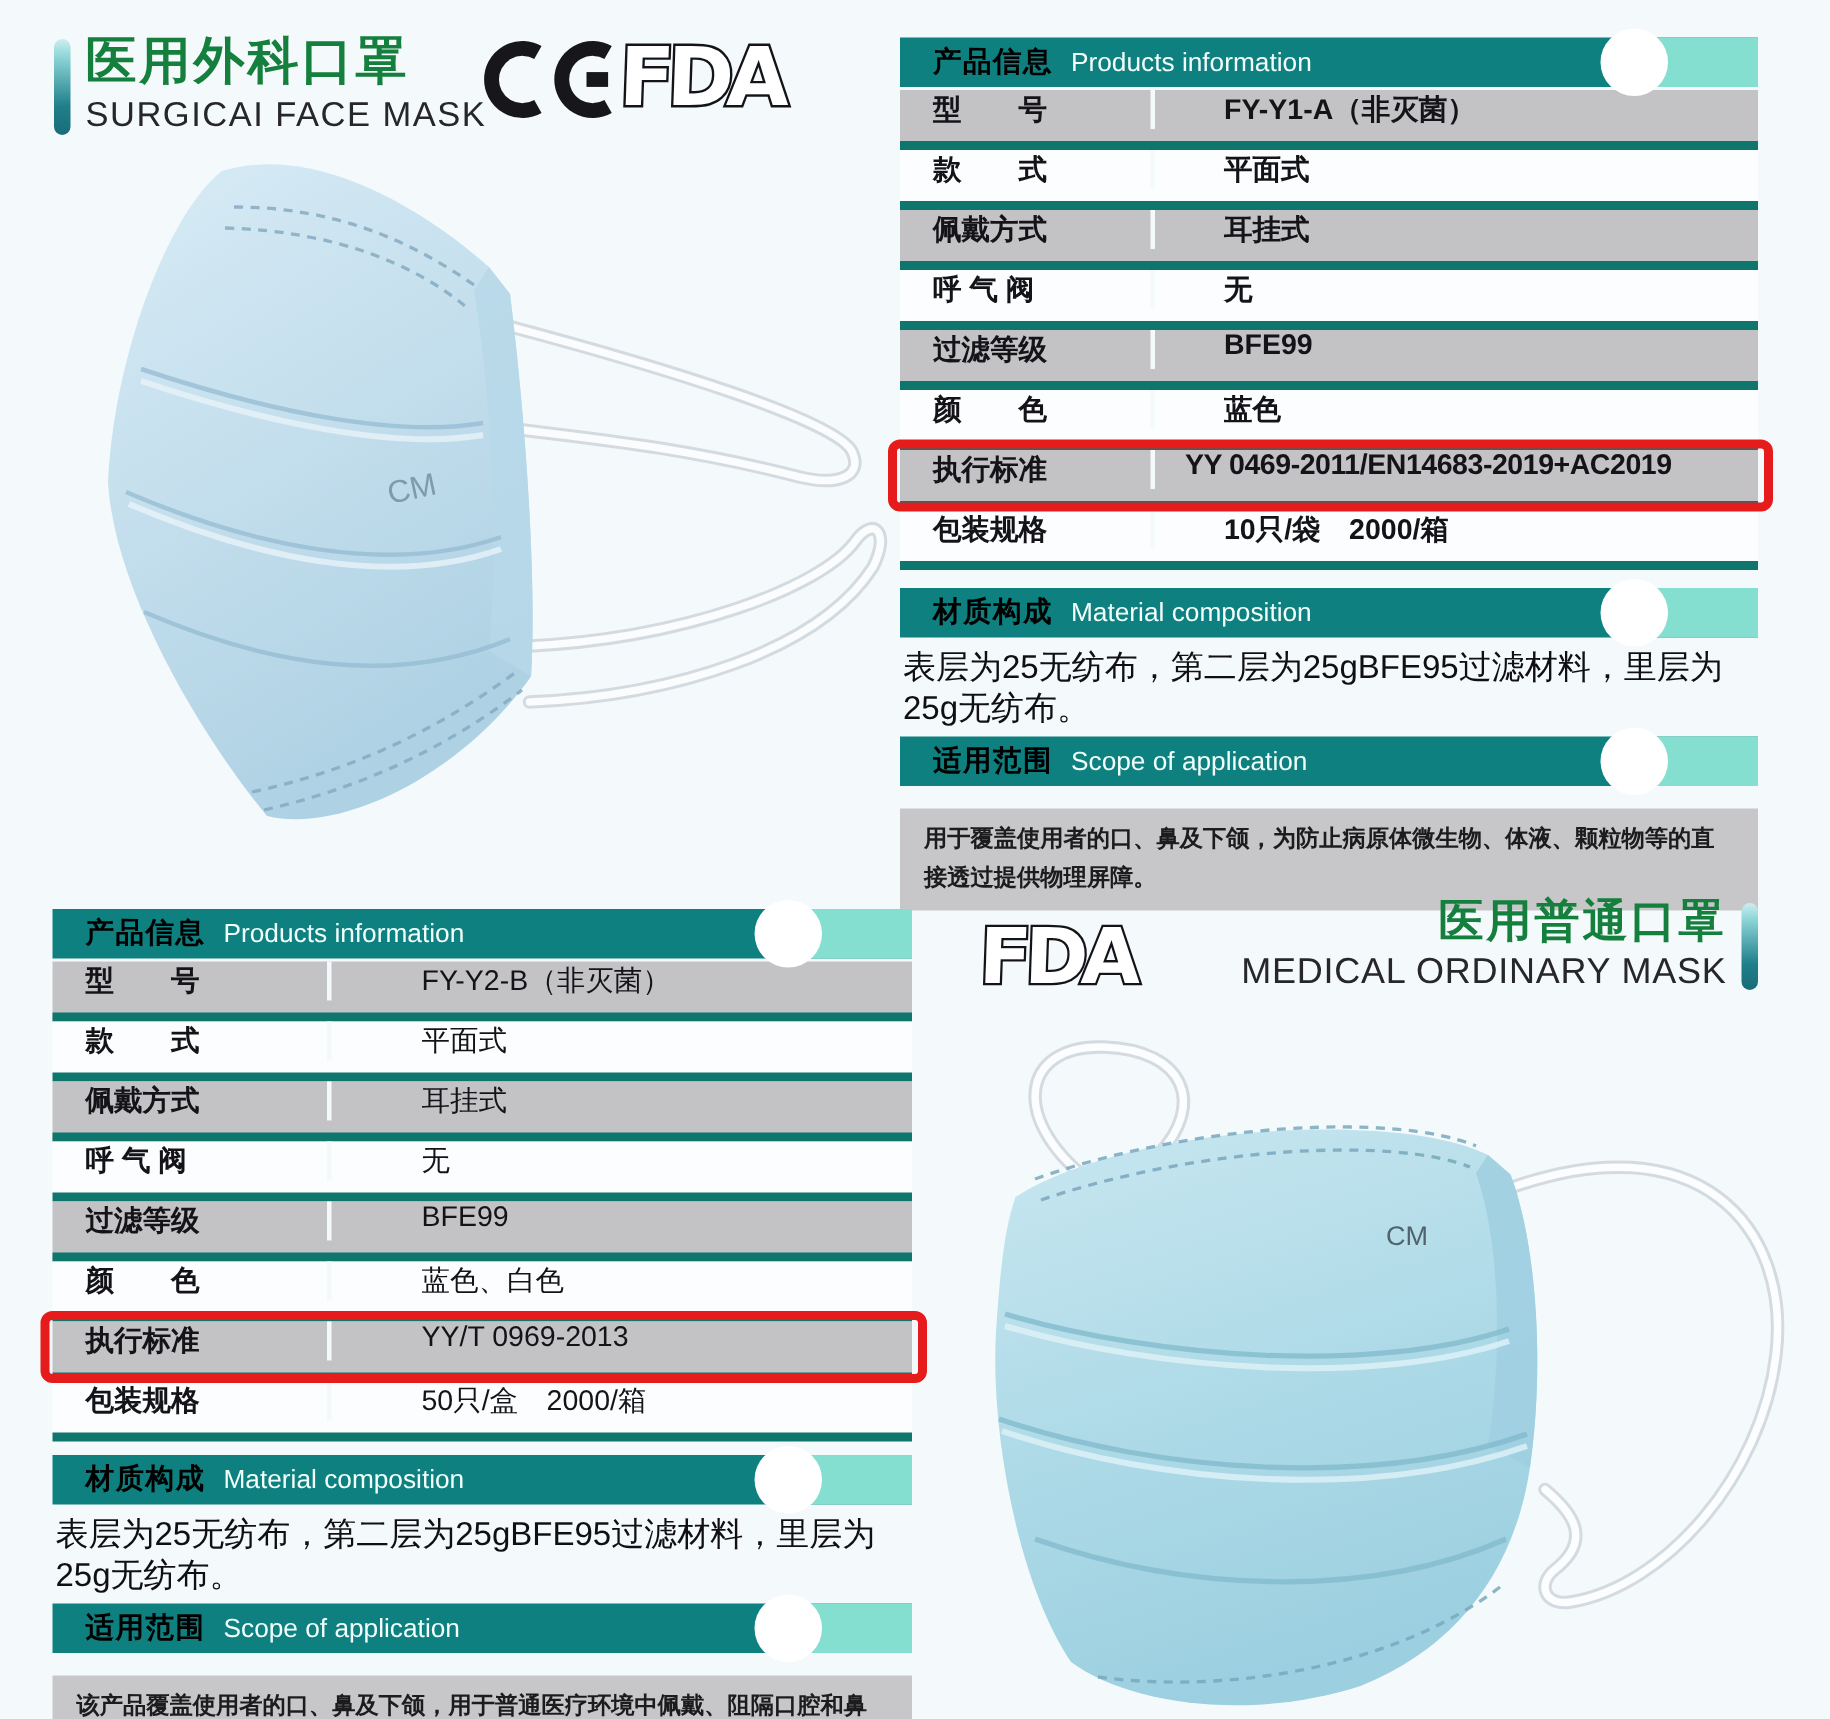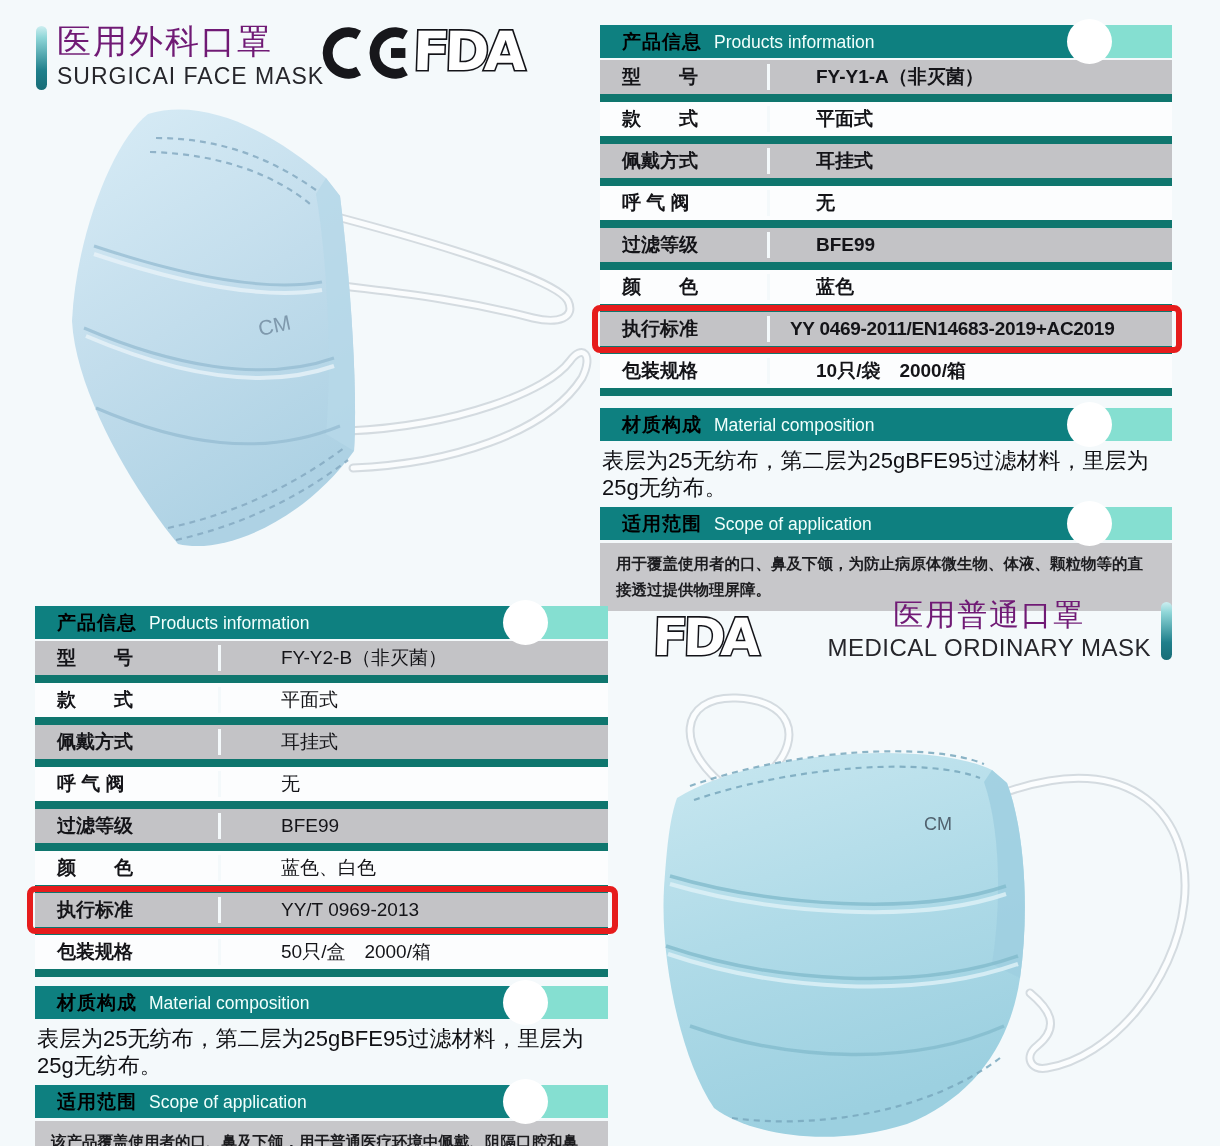--- a/index.html
+++ b/index.html
@@ -5,63 +5,63 @@
   html,body{margin:0;padding:0;}
   body{font-family:"Liberation Sans","DejaVu Sans",sans-serif;}
   .page{position:relative;width:1220px;height:1146px;background:#f4f9fb;overflow:hidden;}
 
   
   .title-block{position:absolute;display:flex;align-items:flex-start;}
   .accent-bar{width:11px;height:64px;border-radius:6px;
     background:linear-gradient(180deg,#cdeef0 0%,#8fd6d8 18%,#1f7f8b 70%,#186d77 100%);}
   .tb-left{left:36px;top:22px;}
   .tb-left .accent-bar{margin-right:10px;margin-top:4px;}
-  .title-cn{font-size:34px;font-weight:normal;color:#701a75;letter-spacing:2px;line-height:38px;}
+  .title-cn{font-size:34px;font-weight:bold;color:#15803d;letter-spacing:2px;line-height:38px;}
   .title-en{font-size:23px;color:#26262b;letter-spacing:1px;line-height:28px;margin-top:2px;}
-  .tb-right{right:48px;top:598px;text-align:center;}
+  .tb-right{right:48px;top:598px;text-align:right;}
   .tb-right .accent-bar{margin-left:10px;margin-top:4px;height:58px;}
   .tb-right .title-cn{font-size:30px;line-height:34px;}
   .tb-right .title-en{font-size:24px;letter-spacing:0.5px;}
 
   .logo{position:absolute;}
   .logo svg{display:block;}
 
   
   .panel{position:absolute;}
   .panel-a{left:600px;top:25px;width:572px;}
   .panel-b{left:35px;top:606px;width:573px;}
 
   .sec-head{position:relative;height:33px;background:#0e8080;overflow:visible;}
   .sec-mint{position:absolute;right:0;top:0;bottom:0;width:14.5%;background:#85dfd1;}
   .sec-circle{position:absolute;right:calc(14.5% - 23px);top:-6px;width:45px;height:45px;
     border-radius:50%;background:#ffffff;z-index:2;}
   .sec-cn{font-size:19px;font-weight:bold;color:#000000;line-height:33px;padding-left:22px;letter-spacing:1px;}
   .sec-en{font-size:17.5px;color:#f2fffc;line-height:33px;margin-left:12px;}
 
   .rows{margin-top:2px;}
-  .t-row{display:flex;height:34px;align-items:center;border-bottom:8px solid #0f766e;position:relative;}
+  .t-row{display:flex;height:34px;align-items:flex-start;border-bottom:6px solid #0f766e;position:relative;}
   .t-row.gray{background:#c3c3c6;}
   .t-row.white{background:#fcfdfe;}
   .t-label{display:flex;align-items:center;padding-left:22px;font-size:19px;font-weight:bold;
     color:#141418;border-right:3px solid #f4f9fb;box-sizing:border-box;}
   .panel-a .t-label{width:170px;}
   .panel-b .t-label{width:186px;}
   .t-value{display:flex;align-items:center;font-size:19px;font-weight:500;color:#141418;flex:1;}
   .panel-a .t-value{padding-left:46px;font-weight:bold;}
   .panel-b .t-value{padding-left:60px;}
   .t-row.hl{z-index:5;}
   .panel-a .t-row.hl .t-value{padding-left:20px;letter-spacing:-0.3px;}
   .t-row.hl::after{content:"";position:absolute;left:-8px;right:-10px;top:-7px;bottom:-7px;
     border:6px solid #e61c1c;border-radius:8px;pointer-events:none;}
 
   .mat-head{margin-top:12px;}
   .panel-b .mat-head{margin-top:9px;}
   .mat-body{padding:6px 2px 0 2px;font-size:22px;line-height:27px;color:#101014;}
   .scope-head{margin-top:6px;}
-  .scope-body{margin-top:3px;background:#c7c7ca;padding:8px 16px;font-size:15.5px;font-weight:bold;
+  .scope-body{margin-top:15px;background:#c7c7ca;padding:8px 16px;font-size:15.5px;font-weight:bold;
     color:#1c1c1f;line-height:26px;}
 
   
   .mask-fig{position:absolute;}
   .mask-a{left:28px;top:96px;width:565px;height:492px;}
   .mask-b{left:632px;top:678px;width:588px;height:468px;}
 </style>
 </head>
 <body>
 

